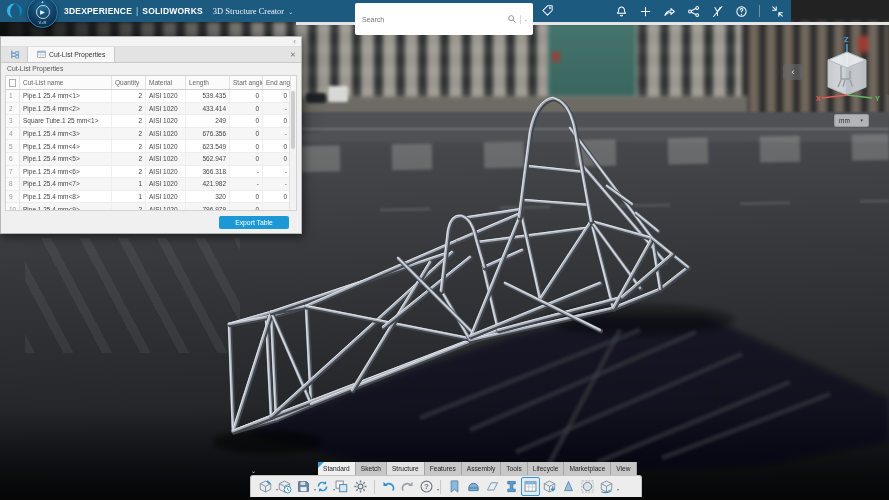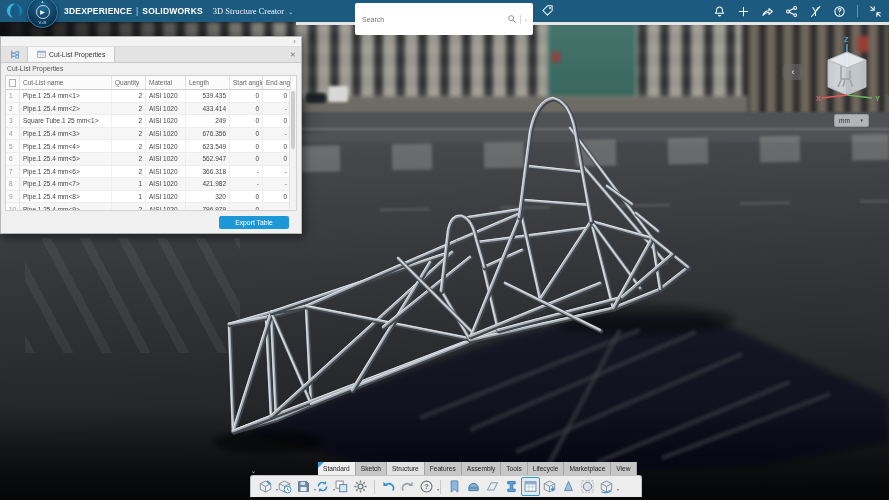--- a/index.html
+++ b/index.html
@@ -1,19 +1,19 @@
 <!DOCTYPE html>
 <html><head>
 <meta charset="utf-8">
 <style>
   html,body{margin:0;padding:0;background:#111;}
   #app{position:relative;width:889px;height:500px;overflow:hidden;background:#222;
        font-family:"Liberation Sans",sans-serif;-webkit-font-smoothing:antialiased;}
   
-  .tb{position:absolute;left:0;top:0;width:889px;height:22px;background:#1c5a80;z-index:30;}
+  .tb{position:absolute;left:0;top:0;width:791px;height:22px;background:#1c5a80;z-index:30;}
   .swoosh{position:absolute;left:5px;top:2px;}
   .compass{position:absolute;left:27px;top:-3px;width:29px;height:29px;border-radius:50%;
     background:radial-gradient(circle at 50% 32%,#1d6a96,#0b2f4e 75%);border:1px solid #2e7aa6;
     display:flex;flex-direction:column;align-items:center;justify-content:center;box-shadow:0 1px 3px rgba(0,0,0,.5);z-index:31;}
   .c-top{font-size:4px;color:#9fd4ea;line-height:4px;}
   .c-play{width:12px;height:12px;border:1px solid rgba(255,255,255,.75);border-radius:50%;
     display:grid;place-items:center;color:#fff;font-size:6px;line-height:6px;margin:1px 0;}
   .c-label{font-size:4px;color:#bfe3f2;line-height:5px;}
   .brandrow{position:absolute;left:64px;top:0;height:22px;display:flex;align-items:center;color:#fff;}
   .b1,.b3{font-size:8.5px;font-weight:bold;letter-spacing:.2px;}

